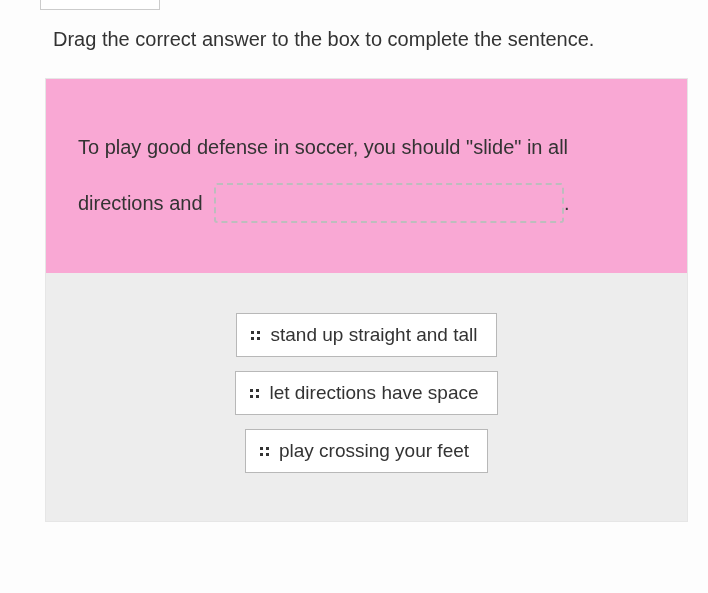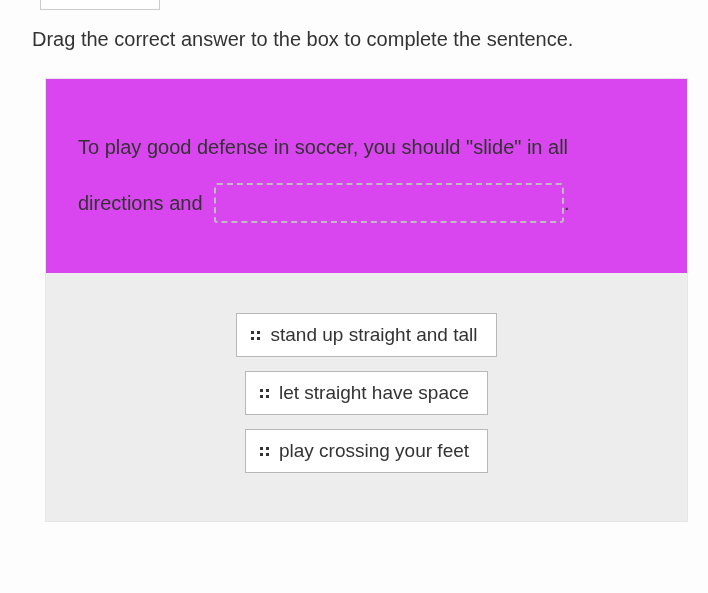--- a/index.html
+++ b/index.html
@@ -16,35 +16,35 @@
     top: -10px;
     left: 40px;
     width: 120px;
     height: 20px;
     border: 1px solid #ccc;
     background: #fff;
   }
   .instruction {
     position: absolute;
     top: 28px;
-    left: 32px;
+    left: 53px;
     font-size: 20px;
     color: #333;
   }
   .question-panel {
     position: absolute;
     top: 78px;
     left: 45px;
     right: 20px;
     border: 1px solid #e6e6e6;
     background: #fff;
   }
   .sentence-area {
     padding: 40px 32px 42px 32px;
-    background: #d946ef;
+    background: #f9a8d4;
     font-size: 20px;
     line-height: 2.8;
     color: #333;
   }
   .sentence-area .drop-target {
     display: inline-block;
     vertical-align: middle;
     width: 350px;
     height: 40px;
     border: 2px dashed #bdbdbd;
@@ -110,21 +110,21 @@
         </span>
       <span>stand up straight and tall</span>
     </div>
     <div class="draggable">
       <span class="grip">
           <span></span>
           <span></span>
           <span></span>
           <span></span>
         </span>
-      <span>let straight have space</span>
+      <span>let directions have space</span>
     </div>
     <div class="draggable">
       <span class="grip">
           <span></span>
           <span></span>
           <span></span>
           <span></span>
         </span>
       <span>play crossing your feet</span>
     </div>

